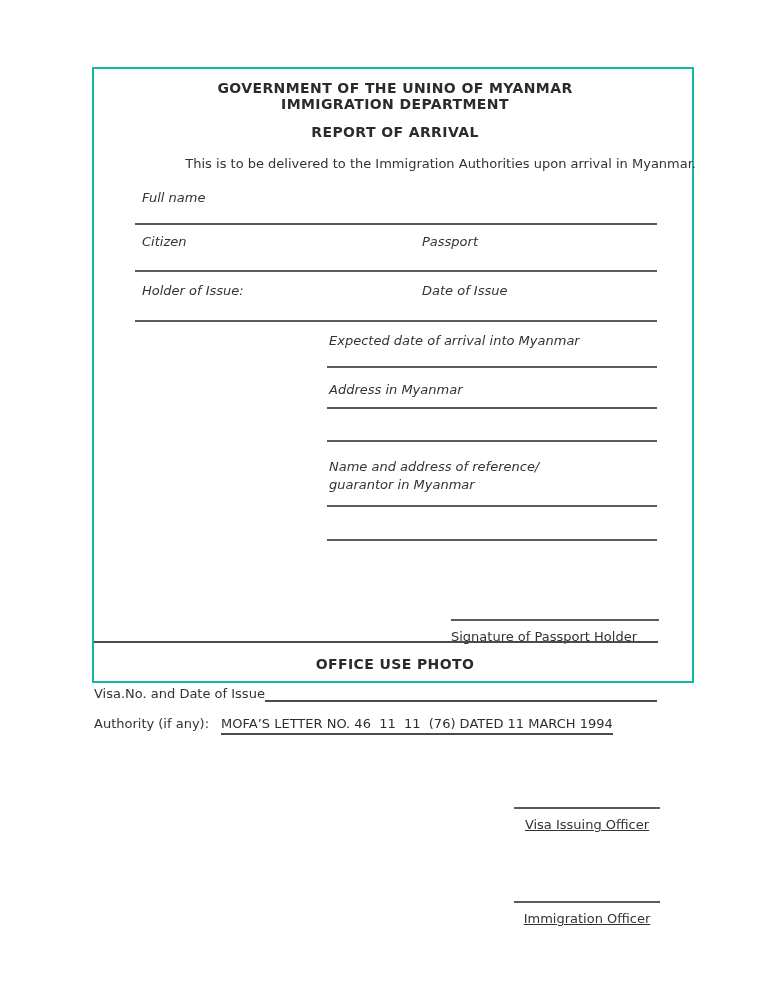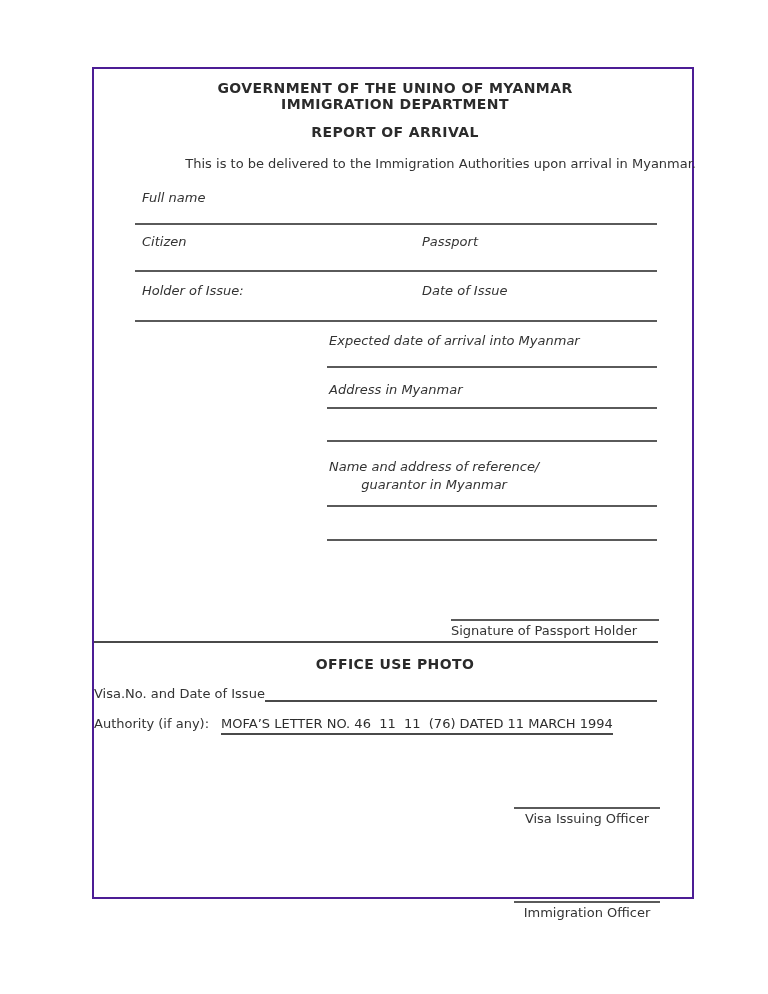--- a/index.html
+++ b/index.html
@@ -17,22 +17,22 @@
     font-family: "DejaVu Sans", "Liberation Sans", sans-serif;
     color: #2e2e2e;
     font-size: 13px;
     overflow: hidden;
   }
   .form-border {
     position: absolute;
     left: 92px;
     top: 67px;
     width: 602px;
-    height: 832px;
-    border: 2px solid #4c1d95;
+    height: 616px;
+    border: 2px solid #14b8a6;
     box-sizing: border-box;
     padding-left: 16px;
   }
   .abs { position: absolute; }
   .centered { left: 0; width: 602px; text-align: center; }
   .bold-hdr {
     font-weight: bold;
     font-size: 14px;
     letter-spacing: 0.4px;
     color: #2b2b2b;
@@ -60,21 +60,21 @@
     font-family: "Liberation Serif", "DejaVu Serif", serif;
     font-style: italic;
     font-size: 16px;
     color: #2b2b2b;
     letter-spacing: 0.5px;
     line-height: 21px;
     white-space: pre-wrap;
   }
   .sig-block { display: flex; flex-direction: column; }
   .sig-block .sig-line { height: 0; border-top: 2px solid #5a5a5a; }
-  .sig-block .sig-text { margin-top: 2px; font-size: 13px; color: #333333; }
+  .sig-block .sig-text { margin-top: 8px; font-size: 13px; color: #333333; text-decoration: underline; }
   .officer-block { text-align: center; }
   .underline-row {
     display: flex;
     align-items: stretch;
   }
   .underline-row .row-label {
     flex: 0 0 auto;
     font-size: 13px;
     color: #333333;
   }
@@ -121,21 +121,21 @@
     <div class="abs field-line" style="top:251px; left:41px; width:522px;"></div>
 
     <div class="abs italic-label" style="top:264px; left:235px;">Expected date of arrival into Myanmar</div>
     <div class="abs field-line" style="top:297px; left:233px; width:330px;"></div>
 
 
     <div class="abs italic-label" style="top:313px; left:235px;">Address in Myanmar</div>
     <div class="abs field-line" style="top:338px; left:233px; width:330px;"></div>
     <div class="abs field-line" style="top:371px; left:233px; width:330px;"></div>
 
-    <div class="abs italic-label" style="top:389px; left:235px; line-height:18px;text-align:center;">Name and address of reference/
+    <div class="abs italic-label" style="top:389px; left:235px; line-height:18px;">Name and address of reference/
 guarantor in Myanmar</div>
     <div class="abs field-line" style="top:436px; left:233px; width:330px;"></div>
     <div class="abs field-line" style="top:470px; left:233px; width:330px;"></div>
 
     <div class="abs sig-block" style="top:550px; left:357px; width:208px;">
       <div class="sig-line"></div>
       <div class="sig-text">Signature of Passport Holder</div>
     </div>
 
     <div class="abs divider" style="top:572px; left:0px; width:564px;"></div>

